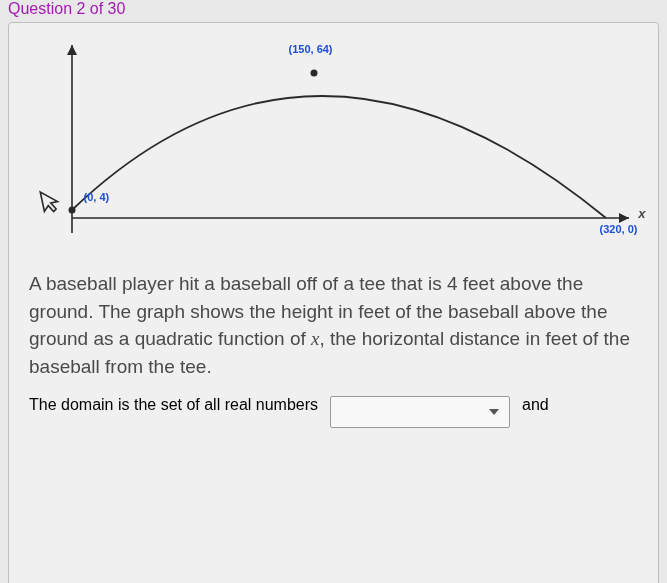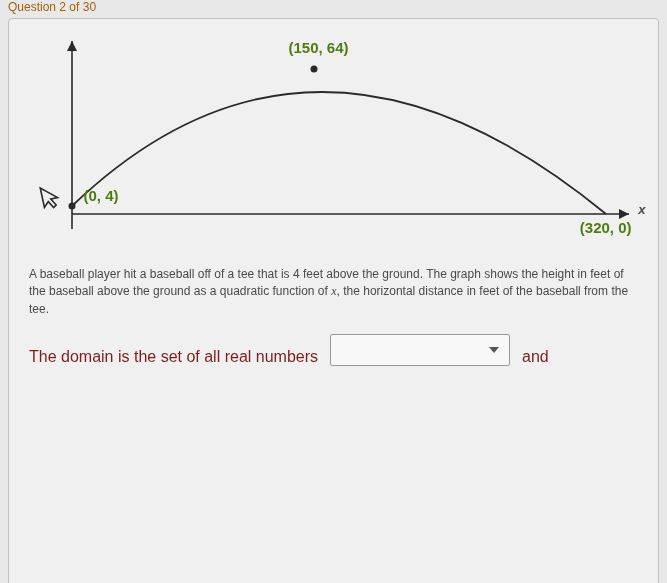--- a/index.html
+++ b/index.html
@@ -15,22 +15,22 @@
     .page {
       background: #f0f0f0;
       border: 1px solid #c0c0c0;
       border-radius: 4px;
       margin: 0 8px 8px 8px;
       padding: 0;
       height: 575px;
       position: relative;
     }
     .header-fragment {
-      font-size: 12px;
-      color: #a16207;
+      font-size: 16px;
+      color: #a21caf;
       padding: 0 0 4px 4px;
       margin-left: 4px;
     }
     .graph-area {
       position: relative;
       width: 620px;
       height: 225px;
       margin: 10px auto 12px auto;
     }
     .graph-svg {
@@ -41,43 +41,43 @@
       position: absolute;
       left: 16px;
       top: 155px;
       font-size: 22px;
       color: #3a3a3a;
       transform: rotate(-12deg);
     }
     .graph-label {
       position: absolute;
       font-weight: bold;
-      font-size: 15px;
-      color: #4d7c0f;
+      font-size: 11px;
+      color: #1d4ed8;
     }
     .vertex-label { left: 265px; top: 10px; }
     .origin-label { left: 60px; top: 158px; }
-    .end-label { right: 12px; top: 190px; }
+    .end-label { right: 6px; top: 190px; }
     .x-axis-label { position: absolute; right: -2px; top: 173px; font-style: italic; font-size: 13px; font-weight: bold; }
     .text-content {
       padding: 0 20px;
-      font-size: 12px;
+      font-size: 19px;
       color: #4a4a4a;
       line-height: 1.45;
     }
     .text-content p { margin-bottom: 16px; }
     .math-x { font-style: italic; font-family: 'Times New Roman', serif; }
     .answer-row {
       display: flex;
-      align-items: flex-end;
+      align-items: flex-start;
       gap: 12px;
       padding: 0 20px;
       margin-top: 8px;
       font-size: 16px;
-      color: #7f1d1d;
+      color: #000000;
     }
     .dropdown {
       border: 1px solid #9a9a9a;
       background: #f8f8f8;
       width: 180px;
       height: 32px;
       display: flex;
       align-items: center;
       justify-content: flex-end;
       padding: 0 10px;

